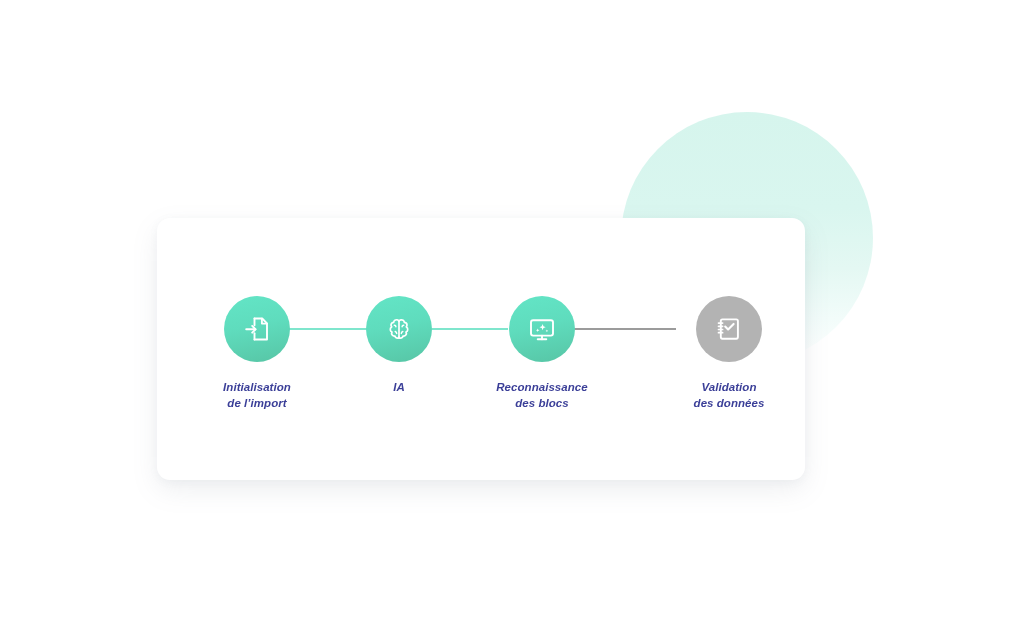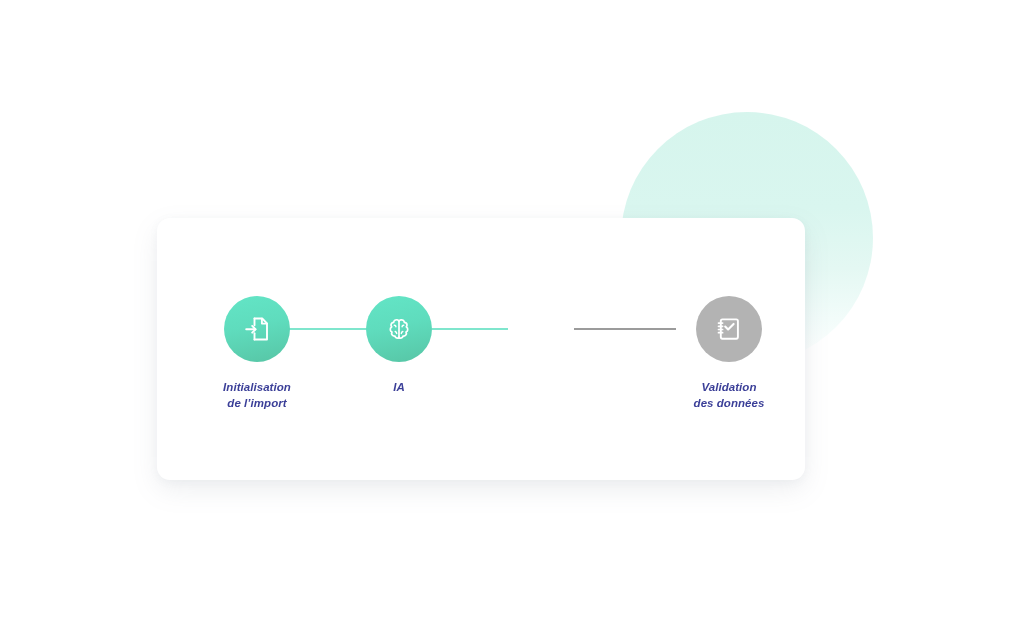--- a/index.html
+++ b/index.html
@@ -154,20 +154,38 @@
           <path d="M9.3 10.2c.9 0 1.6.7 1.6 1.6" stroke="#ffffff" stroke-width="1.5" stroke-linecap="round"></path>
           <path d="M18.7 10.2c-.9 0-1.6.7-1.6 1.6" stroke="#ffffff" stroke-width="1.5" stroke-linecap="round"></path>
           <path d="M10.2 16.5c.8.3 1.4 1 1.5 1.9" stroke="#ffffff" stroke-width="1.5" stroke-linecap="round"></path>
           <path d="M17.8 16.5c-.8.3-1.4 1-1.5 1.9" stroke="#ffffff" stroke-width="1.5" stroke-linecap="round"></path>
         </svg>
       </span>
     </div>
     <div class="step-label">IA</div>
   </div>
 
+  <div class="step" style="left:542px;">
+    <div class="step-circle active">
+      <span>
+        <svg width="30" height="30" viewBox="0 0 30 30" fill="none">
+          <rect x="4" y="6.2" width="22" height="15.4" rx="2.1" stroke="#ffffff" stroke-width="1.9"></rect>
+          <path d="M15 21.6V25.2" stroke="#ffffff" stroke-width="1.9" stroke-linecap="round"></path>
+          <path d="M10.7 25.3h8.6" stroke="#ffffff" stroke-width="1.9" stroke-linecap="round"></path>
+          <path d="M15.6 10.1l.85 2.25 2.25.85-2.25.85-.85 2.25-.85-2.25
+                   -2.25-.85 2.25-.85z" fill="#ffffff"></path>
+          <path d="M10.7 14.4l.5 1.3 1.3.5-1.3.5-.5 1.3-.5-1.3-1.3-.5
+                   1.3-.5z" fill="#ffffff"></path>
+          <path d="M19.9 15.6l.38 1 1 .38-1 .38-.38 1-.38-1-1-.38 1-.38z" fill="#ffffff"></path>
+        </svg>
+      </span>
+    </div>
+    <div class="step-label">Reconnaissance
+des blocs</div>
+  </div>
 
   <div class="step" style="left:729px;">
     <div class="step-circle inactive">
       <span>
         <svg width="30" height="30" viewBox="0 0 30 30" fill="none">
           <path d="M8.4 5.4H22.3a1.6 1.6 0 0 1 1.6 1.6v16.1
                    a1.6 1.6 0 0 1-1.6 1.6H8.4a1.6 1.6 0 0 1-1.6-1.6V7
                    a1.6 1.6 0 0 1 1.6-1.6z" stroke="#ffffff" stroke-width="1.9" stroke-linejoin="round"></path>
           <path d="M11.2 12.6l2.9 2.9 5.5-5.6" stroke="#ffffff" stroke-width="2.1" stroke-linecap="round" stroke-linejoin="round"></path>
           <path d="M4.5 9.1h4.1" stroke="#ffffff" stroke-width="1.7" stroke-linecap="round"></path>

